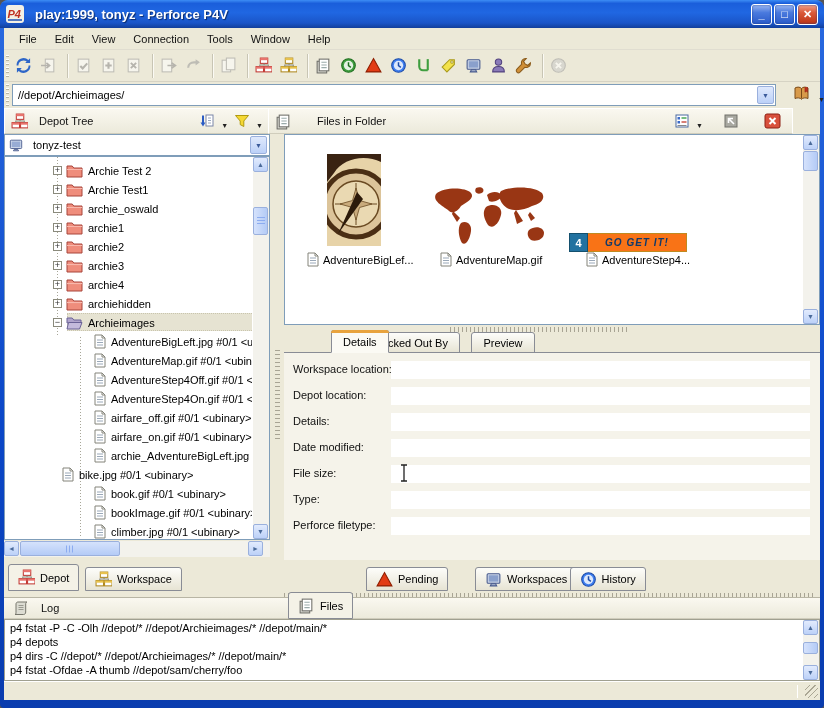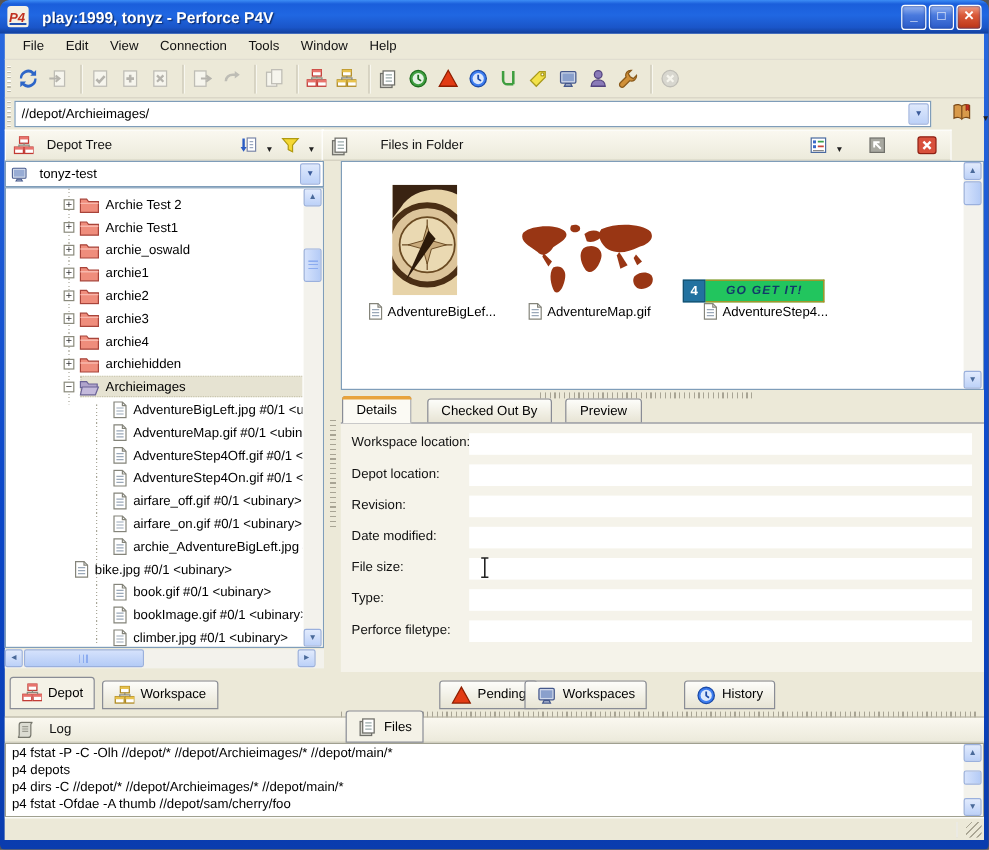--- a/index.html
+++ b/index.html
@@ -53,32 +53,32 @@
   .sb-thumb .grip-lines{position:absolute;left:50%;top:50%;transform:translate(-50%,-50%);
     width:8px;height:7px;background:repeating-linear-gradient(90deg,#8cacf0 0 1px,transparent 1px 3px);}
   .sb-thumb.v .grip-lines{width:8px;height:8px;background:repeating-linear-gradient(180deg,#8cacf0 0 1px,transparent 1px 3px);}
   
   .xp-tab{position:absolute;border:1px solid #898c95;border-radius:3px 3px 0 0;background:linear-gradient(180deg,#fdfdfa,#e7e4d4);
     font-size:11px;display:flex;align-items:center;justify-content:center;padding:0 9px;height:24px;top:567px;}
   .xp-tab.active{background:#f4f2e7;height:27px;top:564px;z-index:2;}
   .xp-tab .ticon{margin-right:5px;}
   .d-tab{position:absolute;top:332px;height:21px;border:1px solid #898c95;border-radius:3px 3px 0 0;
     background:linear-gradient(180deg,#fdfdfa,#e7e4d4);font-size:11px;display:flex;align-items:center;padding:0 11px;}
-  .d-tab.active{background:#fbfaf4;height:23px;top:330px;z-index:3;border-bottom:1px solid #fbfaf4;}
+  .d-tab.active{background:#fbfaf4;height:23px;top:330px;z-index:3;border-bottom:1px solid #fbfaf4;margin-left:46px;}
   .d-tab.active::before{content:'';position:absolute;top:-1px;left:-1px;right:-1px;height:3px;background:#e8a33d;border-radius:3px 3px 0 0;}
   
   .details-body{position:absolute;left:284px;top:352px;width:536px;height:208px;background:#f5f3ea;border-top:1px solid #898c95;z-index:1;}
   .dlabel{position:absolute;left:9px;font-size:11px;color:#111;}
   .dfield{position:absolute;left:107px;right:10px;height:18px;background:#fff;}
   
   .thumb-label{position:absolute;font-size:11px;color:#000;display:flex;align-items:center;}
   .thumb-label .ticon{margin-right:4px;}
   .banner{position:absolute;display:flex;height:19px;}
   .banner .num{width:19px;background:#2272a0;color:#fff;font-weight:bold;font-size:11px;display:flex;align-items:center;justify-content:center;border:1px solid #14506e;}
-  .banner .txt{width:99px;background:#22c55e;color:#123a6a;font-weight:bold;font-style:italic;font-size:10px;display:flex;align-items:center;justify-content:center;letter-spacing:1px;border:1px solid #c08a20;border-left:none;}
+  .banner .txt{width:99px;background:#f97316;color:#123a6a;font-weight:bold;font-style:italic;font-size:10px;display:flex;align-items:center;justify-content:center;letter-spacing:1px;border:1px solid #c08a20;border-left:none;}
   
   .dots-h{position:absolute;height:5px;background:repeating-linear-gradient(90deg,#a8a494 0 1px,transparent 1px 4px);}
   .dots-v{position:absolute;width:5px;background:repeating-linear-gradient(180deg,#a8a494 0 1px,transparent 1px 4px);}
   
   .log-header{position:absolute;left:4px;top:597px;width:816px;height:22px;background:linear-gradient(180deg,#faf8f0,#eceadb);
     border-top:1px solid #b8b5a4;border-bottom:1px solid #d0cdbc;display:flex;align-items:center;padding:0 8px;font-size:11px;}
   .log-body{position:absolute;left:4px;top:619px;width:816px;height:62px;background:#fff;border:1px solid #a0a090;overflow:hidden;}
   .log-line{font-size:11px;color:#000;padding:0 5px;line-height:14px;white-space:pre;}
   .statusbar{position:absolute;left:4px;top:681px;width:816px;height:19px;background:#ECE9D8;border-top:1px solid #fff;}
   .status-sep{position:absolute;left:793px;top:3px;width:1px;height:13px;background:#b8b5a4;border-right:1px solid #fff;}
@@ -743,21 +743,21 @@
       <div class="d-tab" style="left: 471.4px;">
         <span>Preview</span>
       </div>
     </div>
   <div class="details-body">
     <div id="detail-fields">
         <div class="dlabel" style="top: 10px;">Workspace location:</div>
         <div class="dfield" style="top: 8px;"></div>
         <div class="dlabel" style="top: 36px;">Depot location:</div>
         <div class="dfield" style="top: 34px;"></div>
-        <div class="dlabel" style="top: 62px;">Revision:</div>
+        <div class="dlabel" style="top: 62px;">Details:</div>
         <div class="dfield" style="top: 60px;"></div>
         <div class="dlabel" style="top: 88px;">Date modified:</div>
         <div class="dfield" style="top: 86px;"></div>
         <div class="dlabel" style="top: 114px;">File size:</div>
         <div class="dfield" style="top: 112px;"></div>
         <div class="dlabel" style="top: 140px;">Type:</div>
         <div class="dfield" style="top: 138px;"></div>
         <div class="dlabel" style="top: 166px;">Perforce filetype:</div>
         <div class="dfield" style="top: 164px;"></div>
       </div>
@@ -775,21 +775,21 @@
         <span>Files</span>
       </div>
       <div class="xp-tab" style="left: 366px;">
         <span class="ticon">
           <svg width="17" height="17" viewBox="0 0 16 16">
             <path d="M8 1.5 15 14H1Z" fill="#e23b14" stroke="#8e1e00"></path>
           </svg>
         </span>
         <span>Pending</span>
       </div>
-      <div class="xp-tab" style="left: 437px;">
+      <div class="xp-tab" style="left: 475px;">
         <span class="ticon">
           <svg width="17" height="17" viewBox="0 0 16 16">
             <rect x="2" y="2.5" width="12" height="9" rx="1" fill="#cfd8ea" stroke="#45588c"></rect>
             <rect x="3.5" y="4" width="9" height="6" fill="#8aa0cc"></rect>
             <path d="M6 12h4l1 2H5z" fill="#b8c2d8" stroke="#45588c"></path>
           </svg>
         </span>
         <span>Workspaces</span>
       </div>
       <div class="xp-tab" style="left: 569.6px;">

